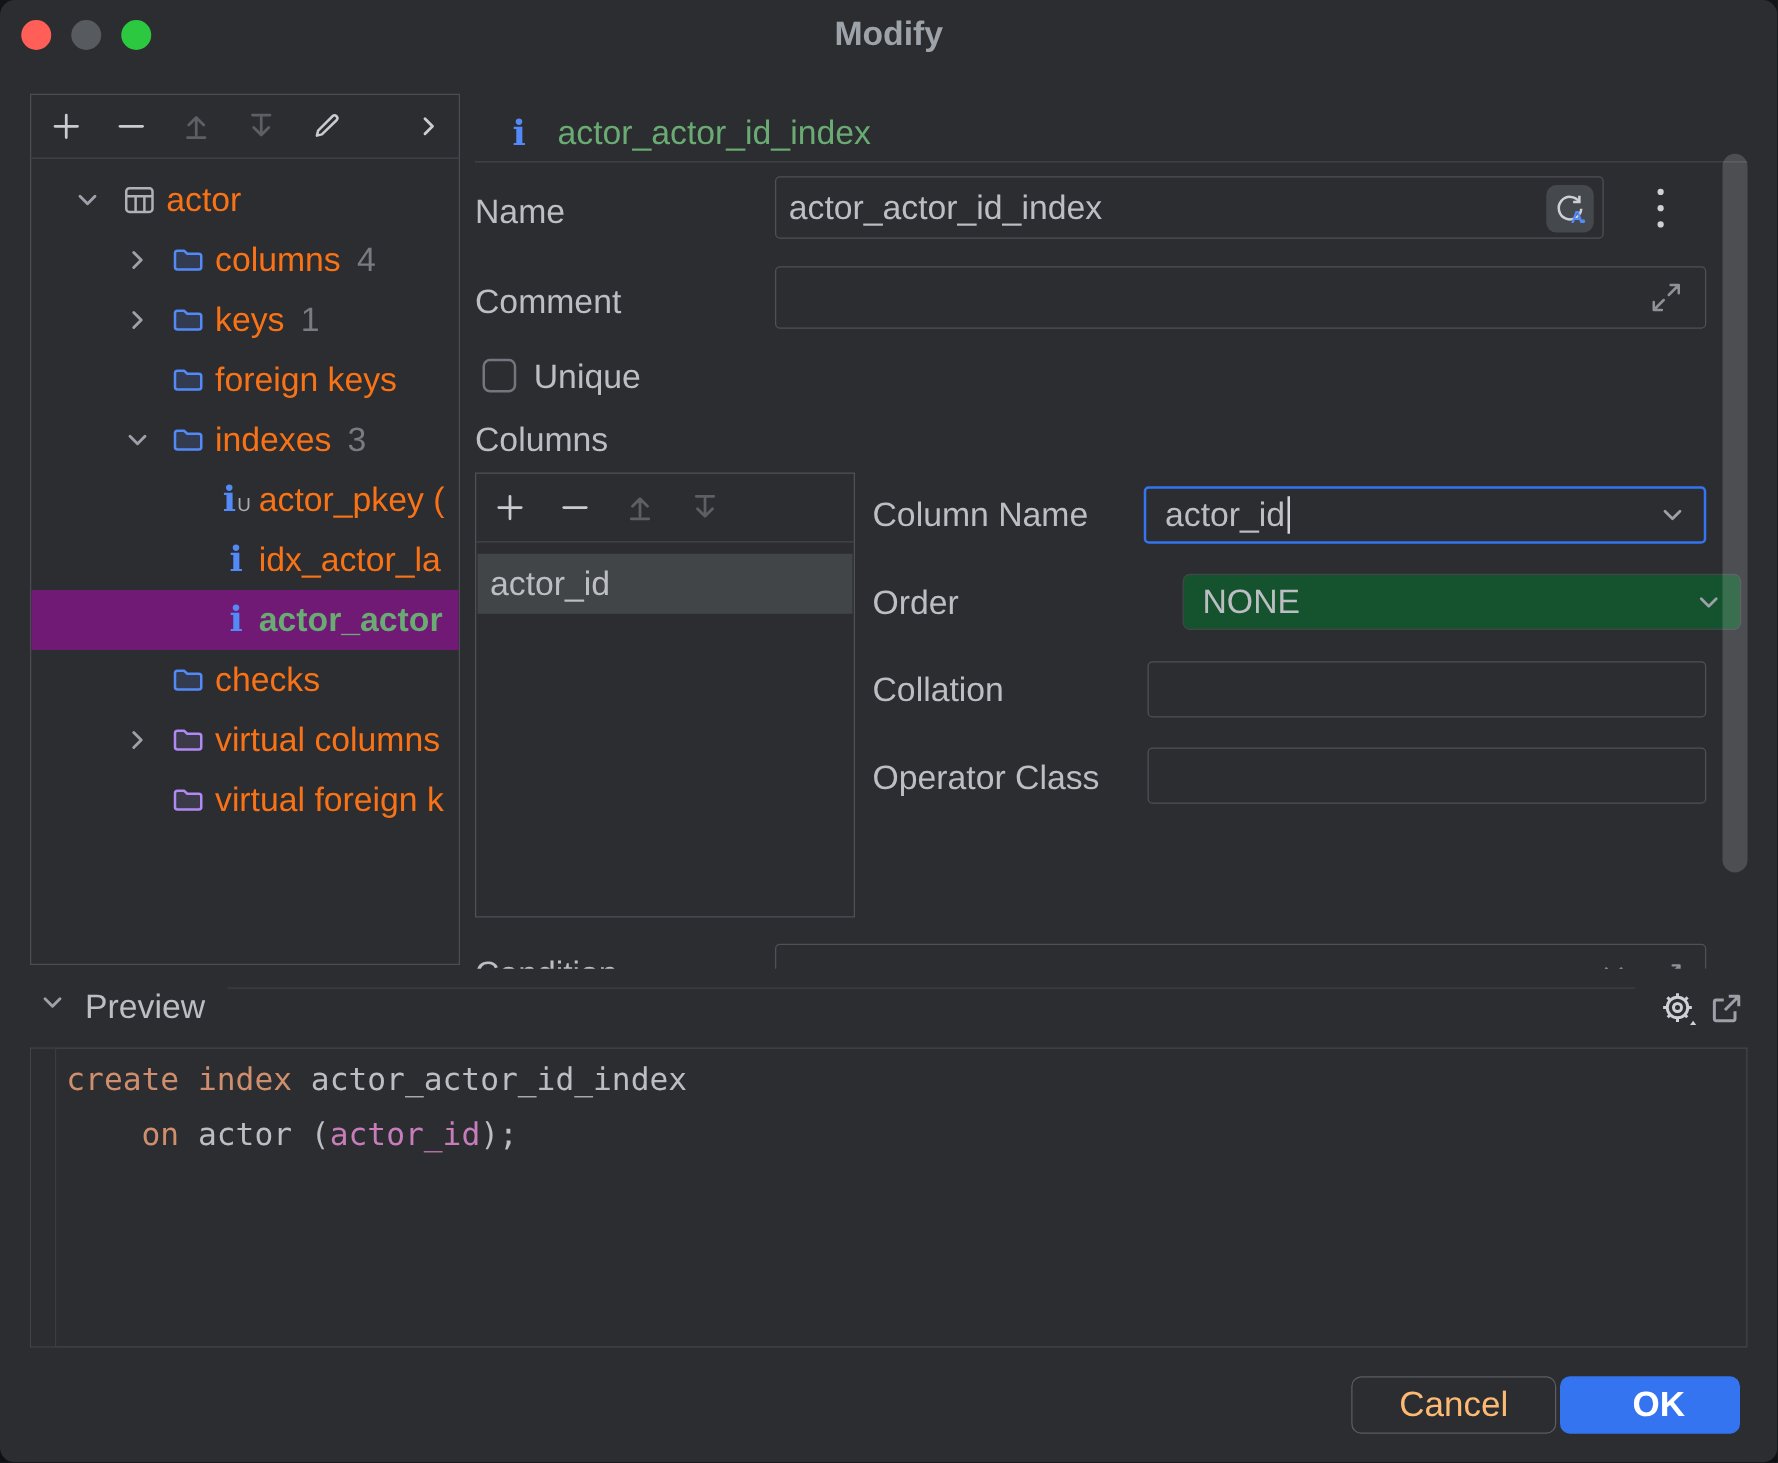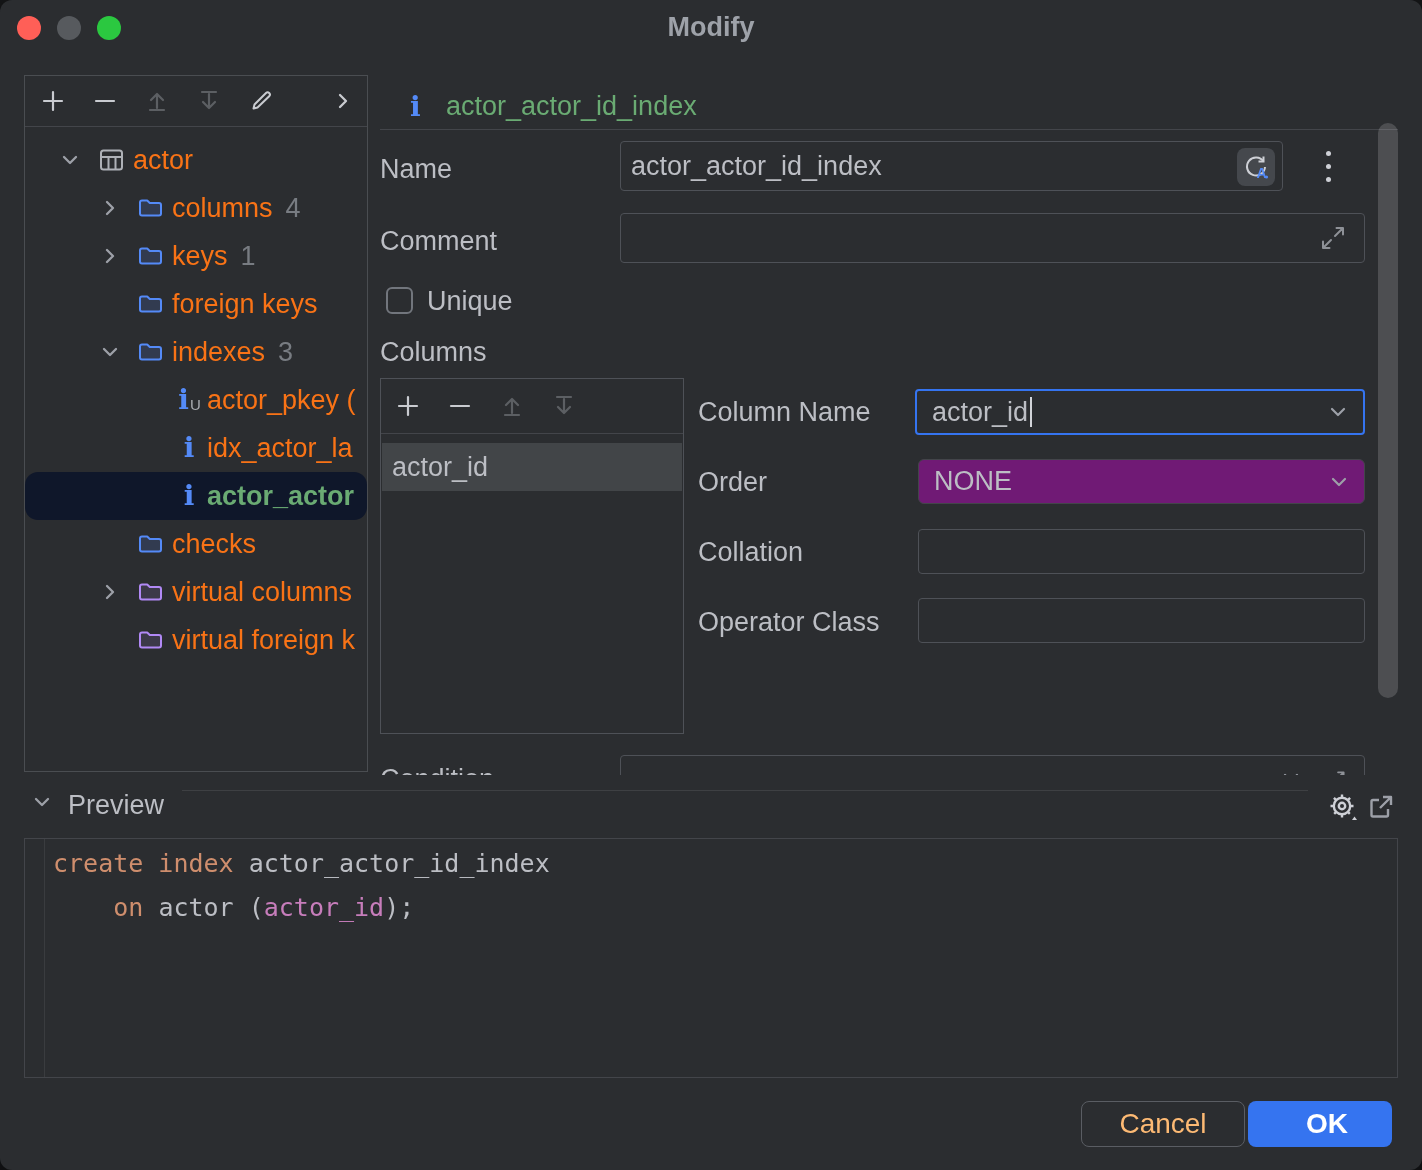--- a/index.html
+++ b/index.html
@@ -18,21 +18,21 @@
   
   .tree-panel{position:absolute;left:24px;top:75px;width:344px;height:697px;border:1px solid #4A4D51;background:#2B2D30;overflow:hidden;box-sizing:border-box;}
   .tree-toolbar{position:relative;height:50px;border-bottom:1px solid #43454A;display:flex;align-items:center;padding-left:14px;gap:24px;}
   .tbtn{width:28px;height:28px;display:flex;align-items:center;justify-content:center;flex:0 0 auto;}
   .tbtn.disabled{opacity:.55;}
   .tree-expander{position:absolute;right:10px;top:11px;width:28px;height:28px;display:flex;align-items:center;justify-content:center;}
   .trow{position:absolute;left:0;width:100%;height:48px;display:flex;align-items:center;white-space:nowrap;overflow:hidden;box-sizing:border-box;}
   .trow.lvl0{padding-left:33px;}
   .trow.lvl1{padding-left:73px;}
   .trow.lvl2{padding-left:152px;}
-  .trow.selected{background:#0f172a;border-radius:13px;}
+  .trow.selected{background:#701a75;}
   .slot{display:inline-flex;align-items:center;justify-content:center;flex:0 0 auto;}
   .chev{width:24px;height:24px;margin-right:16px;}
   .lvl1 .chev{margin-right:15px;}
   .ticon{width:27px;height:26px;margin-right:8px;}
   .tlabel{font-size:27px;color:#f97316;}
   .trow.selected .tlabel{color:#6AAB73;font-weight:700;}
   .tcount{font-size:27px;color:#787C82;margin-left:13px;}
   .iicon{width:24px;margin-right:6px;position:relative;font-family:"DejaVu Serif",serif;font-weight:700;font-size:28px;color:#548AF7;line-height:24px;}
   .iicon::before{content:"i";}
   .iicon.uniq::after{content:"U";font-family:"Liberation Sans",sans-serif;font-weight:400;font-size:15px;color:#A8ABB0;position:relative;top:5px;left:1px;}
@@ -43,21 +43,21 @@
   .obj-title{font-size:27px;color:#6AAB73;}
 
   
   .form-clip{position:absolute;left:380px;top:131px;width:1018px;height:644px;overflow:hidden;}
   .flabel{position:absolute;left:0;font-size:27px;line-height:36px;color:#BCBEC4;}
   .tfield{position:absolute;box-sizing:border-box;background:#2B2D30;border:1px solid #4E5157;border-radius:4px;color:#BCBEC4;font-size:27px;font-family:"Liberation Sans","DejaVu Sans",sans-serif;padding:0 10px;outline:none;}
   .combo{position:absolute;box-sizing:border-box;border-radius:4px;display:flex;align-items:center;font-size:27px;color:#BCBEC4;}
   .combo .ctext{padding-left:15px;}
   .combo .chevdn{position:absolute;right:14px;top:50%;margin-top:-10px;}
   .combo.focused{border:2px solid #3574F0;background:#2B2D30;}
-  .combo.filled{background:#701a75;border:1px solid #43454A;border-radius:6px;}
+  .combo.filled{background:#14532d;border:1px solid #43454A;border-radius:6px;margin-left:28px;}
   .caret{display:inline-block;width:2px;height:30px;background:#D2D4D9;margin-left:2px;vertical-align:-6px;}
 
   .rename-btn{position:absolute;left:857px;top:17px;width:38px;height:38px;background:#45484D;border-radius:8px;display:flex;align-items:center;justify-content:center;}
   .kebab{position:absolute;left:941px;top:10px;width:14px;height:50px;display:flex;flex-direction:column;align-items:center;justify-content:center;gap:8px;}
   .kebab i{width:5px;height:5px;border-radius:50%;background:#CED0D6;}
   .field-icon{position:absolute;display:flex;align-items:center;justify-content:center;}
 
   .checkbox{position:absolute;left:6px;top:156px;width:27px;height:27px;border:2px solid #72767D;border-radius:6px;box-sizing:border-box;background:transparent;}
 
   

